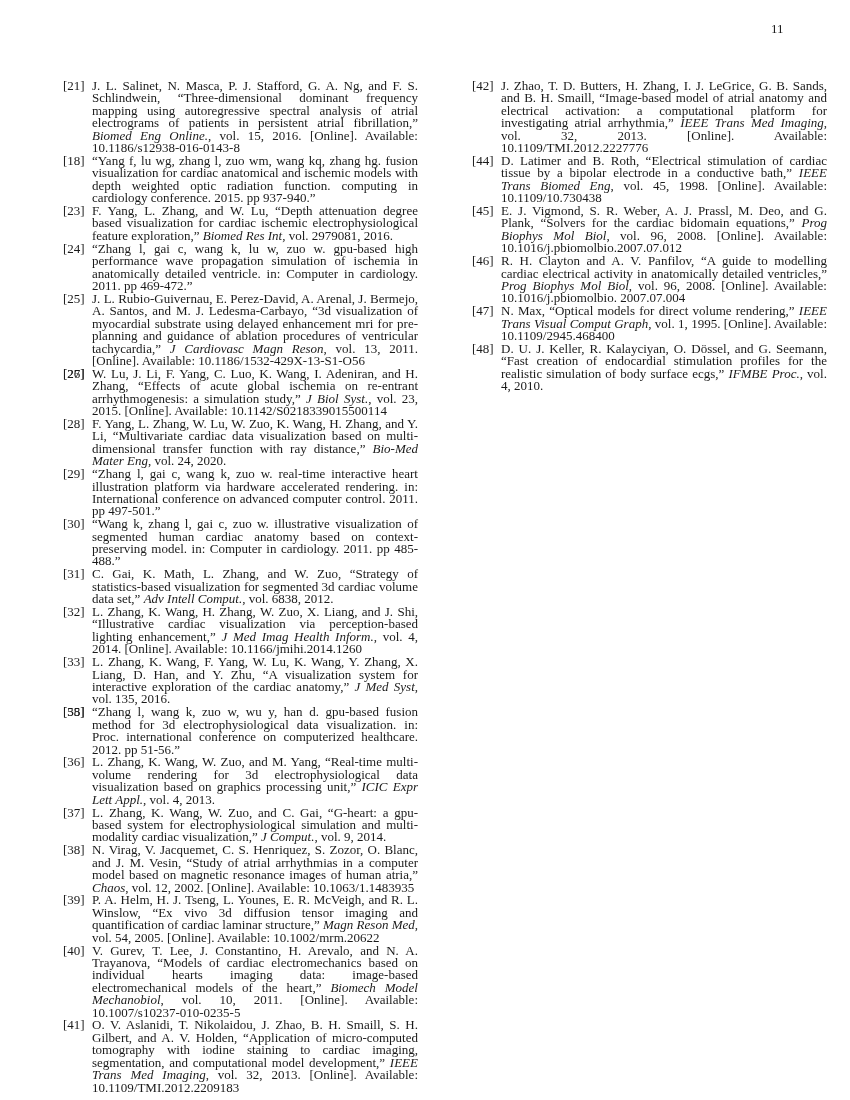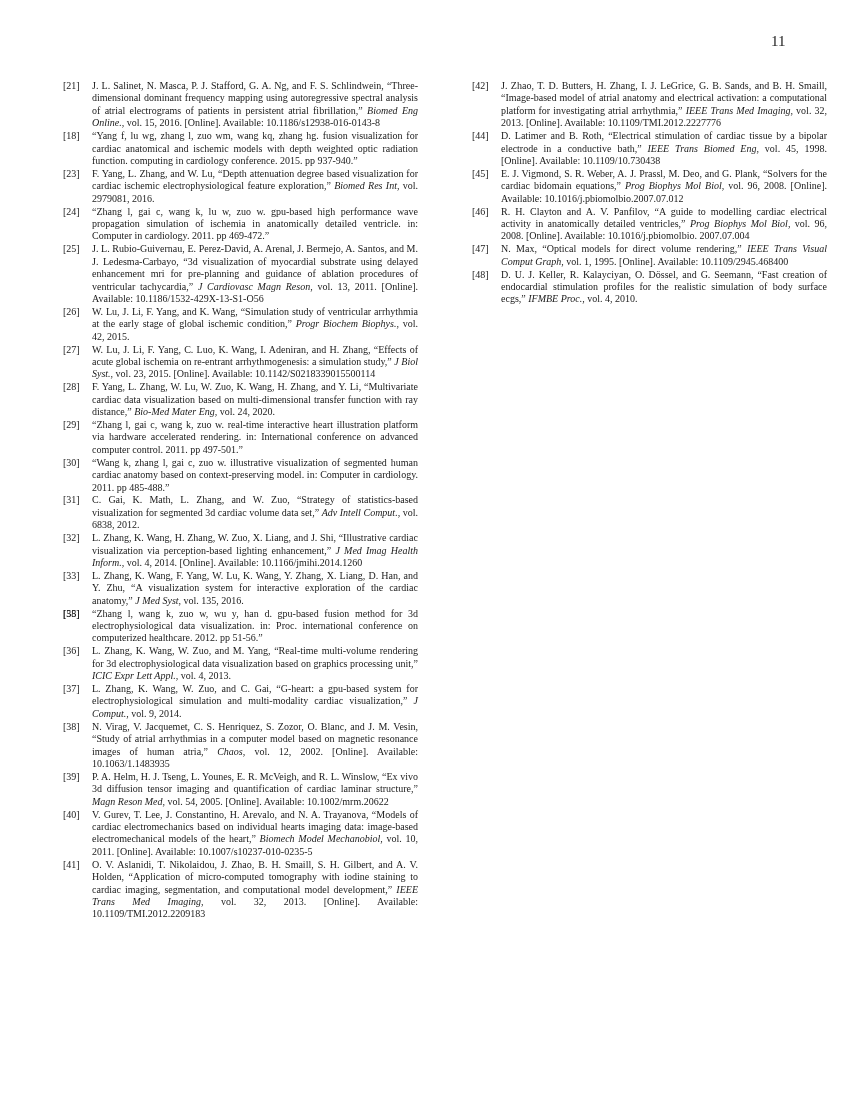--- a/index.html
+++ b/index.html
@@ -1,39 +1,39 @@
 <!DOCTYPE html>
 <html><head>
 <meta charset="utf-8">
 <style>
   html, body { margin: 0; padding: 0; background: #ffffff; }
   body { width: 850px; height: 1100px; position: relative; overflow: hidden;
          font-family: "Liberation Serif", "DejaVu Serif", serif; color: #1a1a1a; }
-  .page-number { position: absolute; top: 33px; left: 771px; font-size: 15px; }
-  .col { position: absolute; top: 80px; font-size: 10px; line-height: 12.4px; }
+  .page-number { position: absolute; top: 21px; left: 771px; font-size: 13px; }
+  .col { position: absolute; top: 80px; font-size: 13px; line-height: 12.4px; }
   .col-left { left: 63px; width: 355px; }
   .col-right { left: 448px; width: 355px; margin-left: 24px; }
   .ref { position: relative; padding-left: 29px; text-align: justify; margin-bottom: 0.5px;
          hyphens: manual; word-wrap: break-word; }
   .ref-num { position: absolute; left: 0; top: 0; }
   .ref-body i { font-style: italic; }
 </style>
 </head>
 <body>
 
 <div class="page-number">11</div>
 
 <div class="col col-left">
 
   <div class="ref"><span class="ref-num">[21]</span><span class="ref-body"><span>J. L. Salinet, N. Masca, P. J. Stafford, G. A. Ng, and F. S. Schlindwein, “Three-dimensional dominant frequency mapping using autoregressive spectral analysis of atrial electrograms of patients in persistent atrial fibrillation,” </span><i>Biomed Eng Online.</i><span>, vol. 15, 2016. [Online]. Available: 10.1186/s12938-016-0143-8</span></span></div>
   <div class="ref"><span class="ref-num">[18]</span><span class="ref-body"><span>“Yang f, lu wg, zhang l, zuo wm, wang kq, zhang hg. fusion visualization for cardiac anatomical and ischemic models with depth weighted optic radiation function. computing in cardiology conference. 2015. pp 937-940.”</span><i></i><span></span></span></div>
   <div class="ref"><span class="ref-num">[23]</span><span class="ref-body"><span>F. Yang, L. Zhang, and W. Lu, “Depth attenuation degree based visu­alization for cardiac ischemic electrophysiological feature exploration,” </span><i>Biomed Res Int</i><span>, vol. 2979081, 2016.</span></span></div>
   <div class="ref"><span class="ref-num">[24]</span><span class="ref-body"><span>“Zhang l, gai c, wang k, lu w, zuo w. gpu-based high performance wave propagation simulation of ischemia in anatomically detailed ventricle. in: Computer in cardiology. 2011. pp 469-472.”</span><i></i><span></span></span></div>
   <div class="ref"><span class="ref-num">[25]</span><span class="ref-body"><span>J. L. Rubio-Guivernau, E. Perez-David, A. Arenal, J. Bermejo, A. Santos, and M. J. Ledesma-Carbayo, “3d visualization of myocardial substrate using delayed enhancement mri for pre-planning and guidance of ablation procedures of ventricular tachycardia,” </span><i>J Cardiovasc Magn Reson</i><span>, vol. 13, 2011. [Online]. Available: 10.1186/1532-429X-13-S1-O56</span></span></div>
-  <div class="ref"><span class="ref-num">[26]</span><span class="ref-body"><span>W. Lu, J. Li, F. Yang, and K. Wang, “Simulation study of ventricular arrhythmia at the early stage of global ischemic condition,” </span><i>Progr Biochem Biophys.</i><span>, vol. 42, 2015.</span></span></div>
+  <div class="ref"><span class="ref-num">[26]</span></div>
   <div class="ref"><span class="ref-num">[27]</span><span class="ref-body"><span>W. Lu, J. Li, F. Yang, C. Luo, K. Wang, I. Adeniran, and H. Zhang, “Effects of acute global ischemia on re-entrant arrhythmogenesis: a simulation study,” </span><i>J Biol Syst.</i><span>, vol. 23, 2015. [Online]. Available: 10.1142/S0218339015500114</span></span></div>
   <div class="ref"><span class="ref-num">[28]</span><span class="ref-body"><span>F. Yang, L. Zhang, W. Lu, W. Zuo, K. Wang, H. Zhang, and Y. Li, “Multivariate cardiac data visualization based on multi-dimensional transfer function with ray distance,” </span><i>Bio-Med Mater Eng</i><span>, vol. 24, 2020.</span></span></div>
   <div class="ref"><span class="ref-num">[29]</span><span class="ref-body"><span>“Zhang l, gai c, wang k, zuo w. real-time interactive heart illustration platform via hardware accelerated rendering. in: International conference on advanced computer control. 2011. pp 497-501.”</span><i></i><span></span></span></div>
   <div class="ref"><span class="ref-num">[30]</span><span class="ref-body"><span>“Wang k, zhang l, gai c, zuo w. illustrative visualization of segmented human cardiac anatomy based on context-preserving model. in: Com­puter in cardiology. 2011. pp 485-488.”</span><i></i><span></span></span></div>
   <div class="ref"><span class="ref-num">[31]</span><span class="ref-body"><span>C. Gai, K. Math, L. Zhang, and W. Zuo, “Strategy of statistics-based visualization for segmented 3d cardiac volume data set,” </span><i>Adv Intell Comput.</i><span>, vol. 6838, 2012.</span></span></div>
   <div class="ref"><span class="ref-num">[32]</span><span class="ref-body"><span>L. Zhang, K. Wang, H. Zhang, W. Zuo, X. Liang, and J. Shi, “Illustrative cardiac visualization via perception-based lighting enhancement,” </span><i>J Med Imag Health Inform.</i><span>, vol. 4, 2014. [Online]. Available: 10.1166/jmihi.2014.1260</span></span></div>
   <div class="ref"><span class="ref-num">[33]</span><span class="ref-body"><span>L. Zhang, K. Wang, F. Yang, W. Lu, K. Wang, Y. Zhang, X. Liang, D. Han, and Y. Zhu, “A visualization system for interactive exploration of the cardiac anatomy,” </span><i>J Med Syst</i><span>, vol. 135, 2016.</span></span></div>
   <div class="ref"><span class="ref-num">[58]</span></div>
   <div class="ref"><span class="ref-num">[35]</span><span class="ref-body"><span>“Zhang l, wang k, zuo w, wu y, han d. gpu-based fusion method for 3d electrophysiological data visualization. in: Proc. international conference on computerized healthcare. 2012. pp 51-56.”</span><i></i><span></span></span></div>
   <div class="ref"><span class="ref-num">[36]</span><span class="ref-body"><span>L. Zhang, K. Wang, W. Zuo, and M. Yang, “Real-time multi-volume ren­dering for 3d electrophysiological data visualization based on graphics processing unit,” </span><i>ICIC Expr Lett Appl.</i><span>, vol. 4, 2013.</span></span></div>

